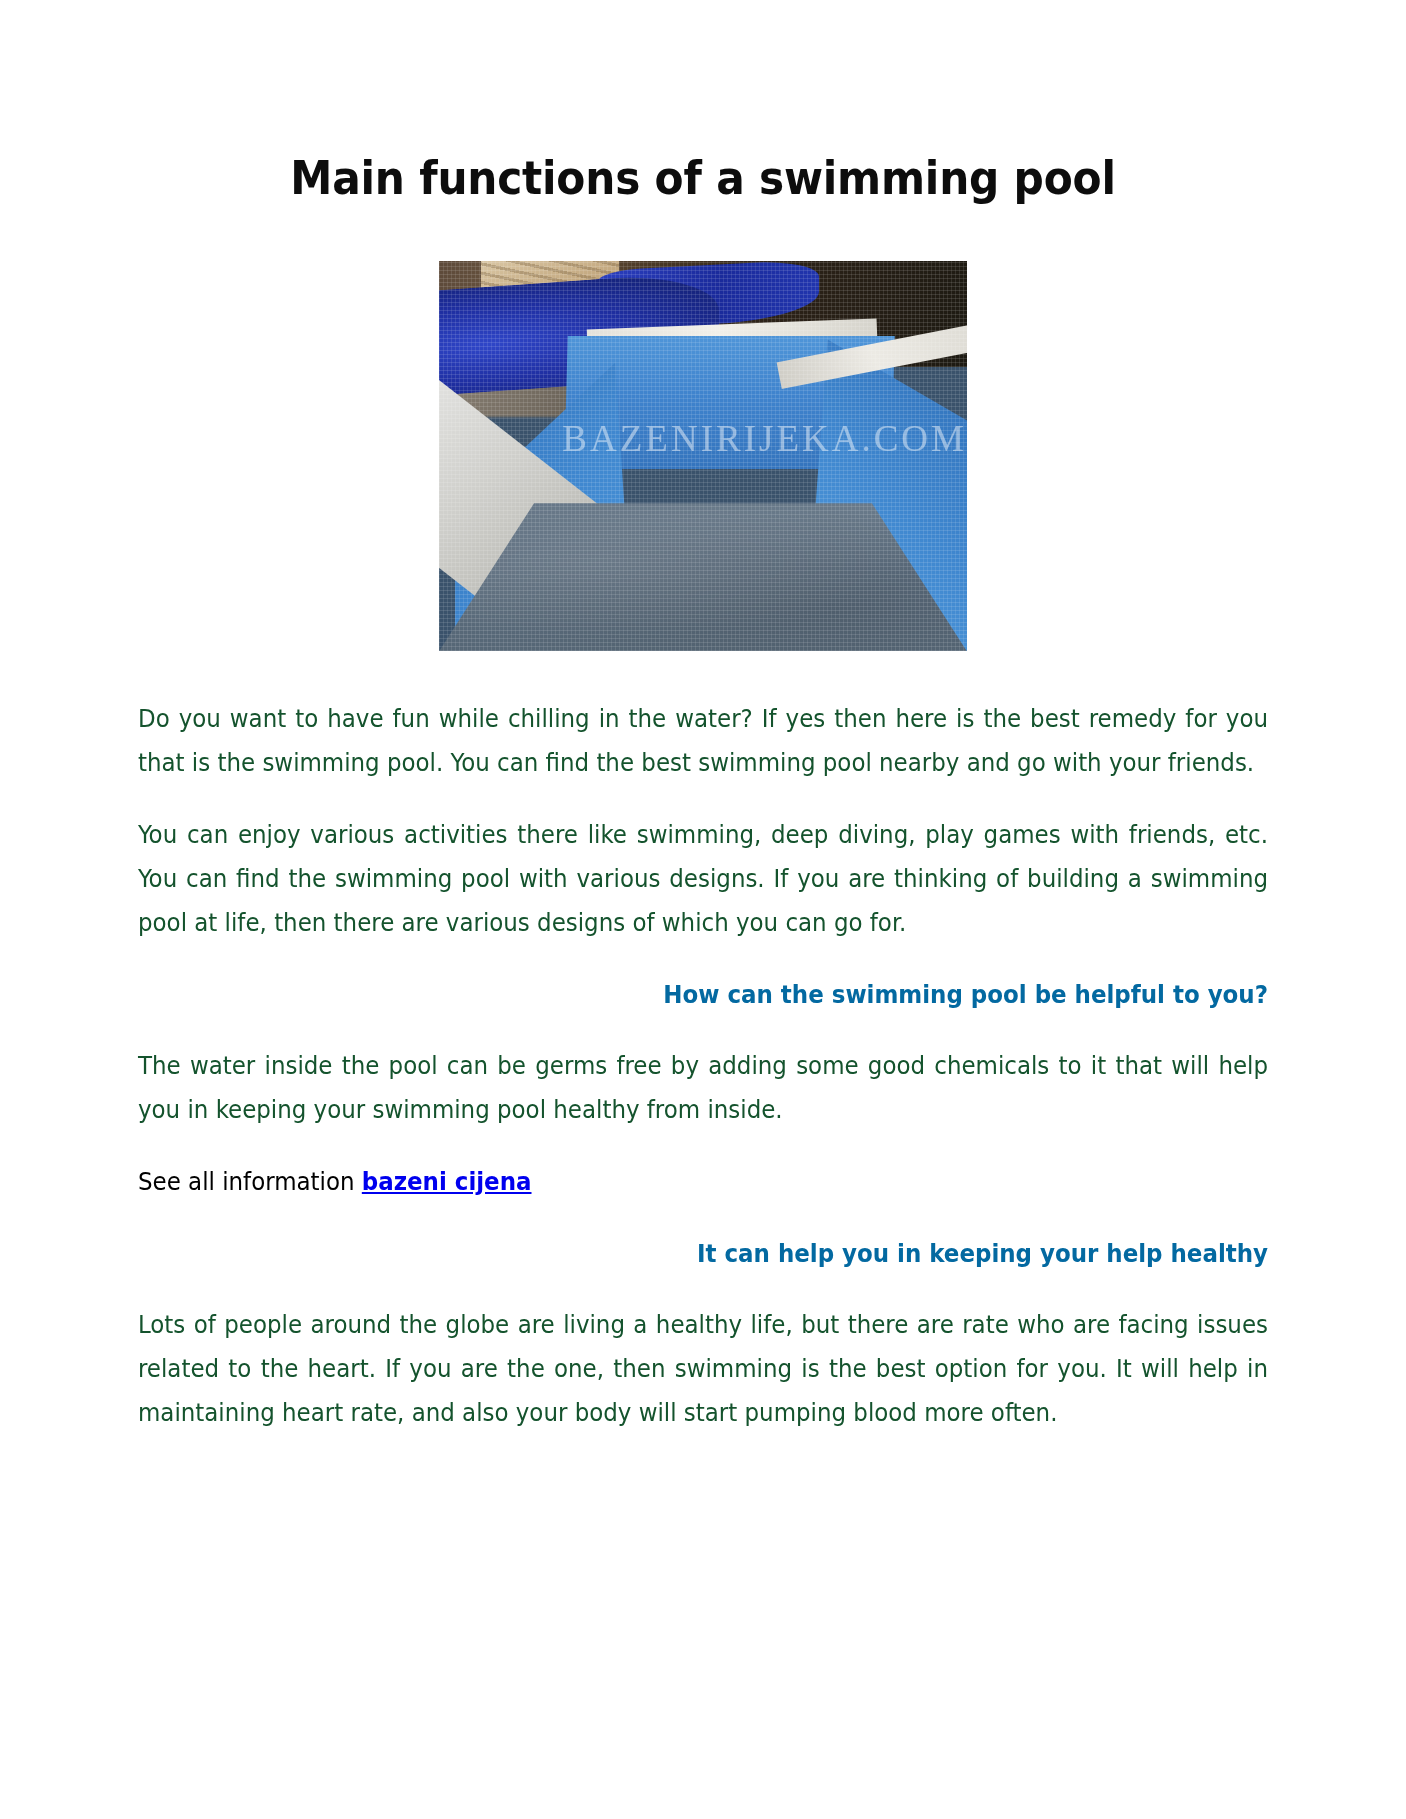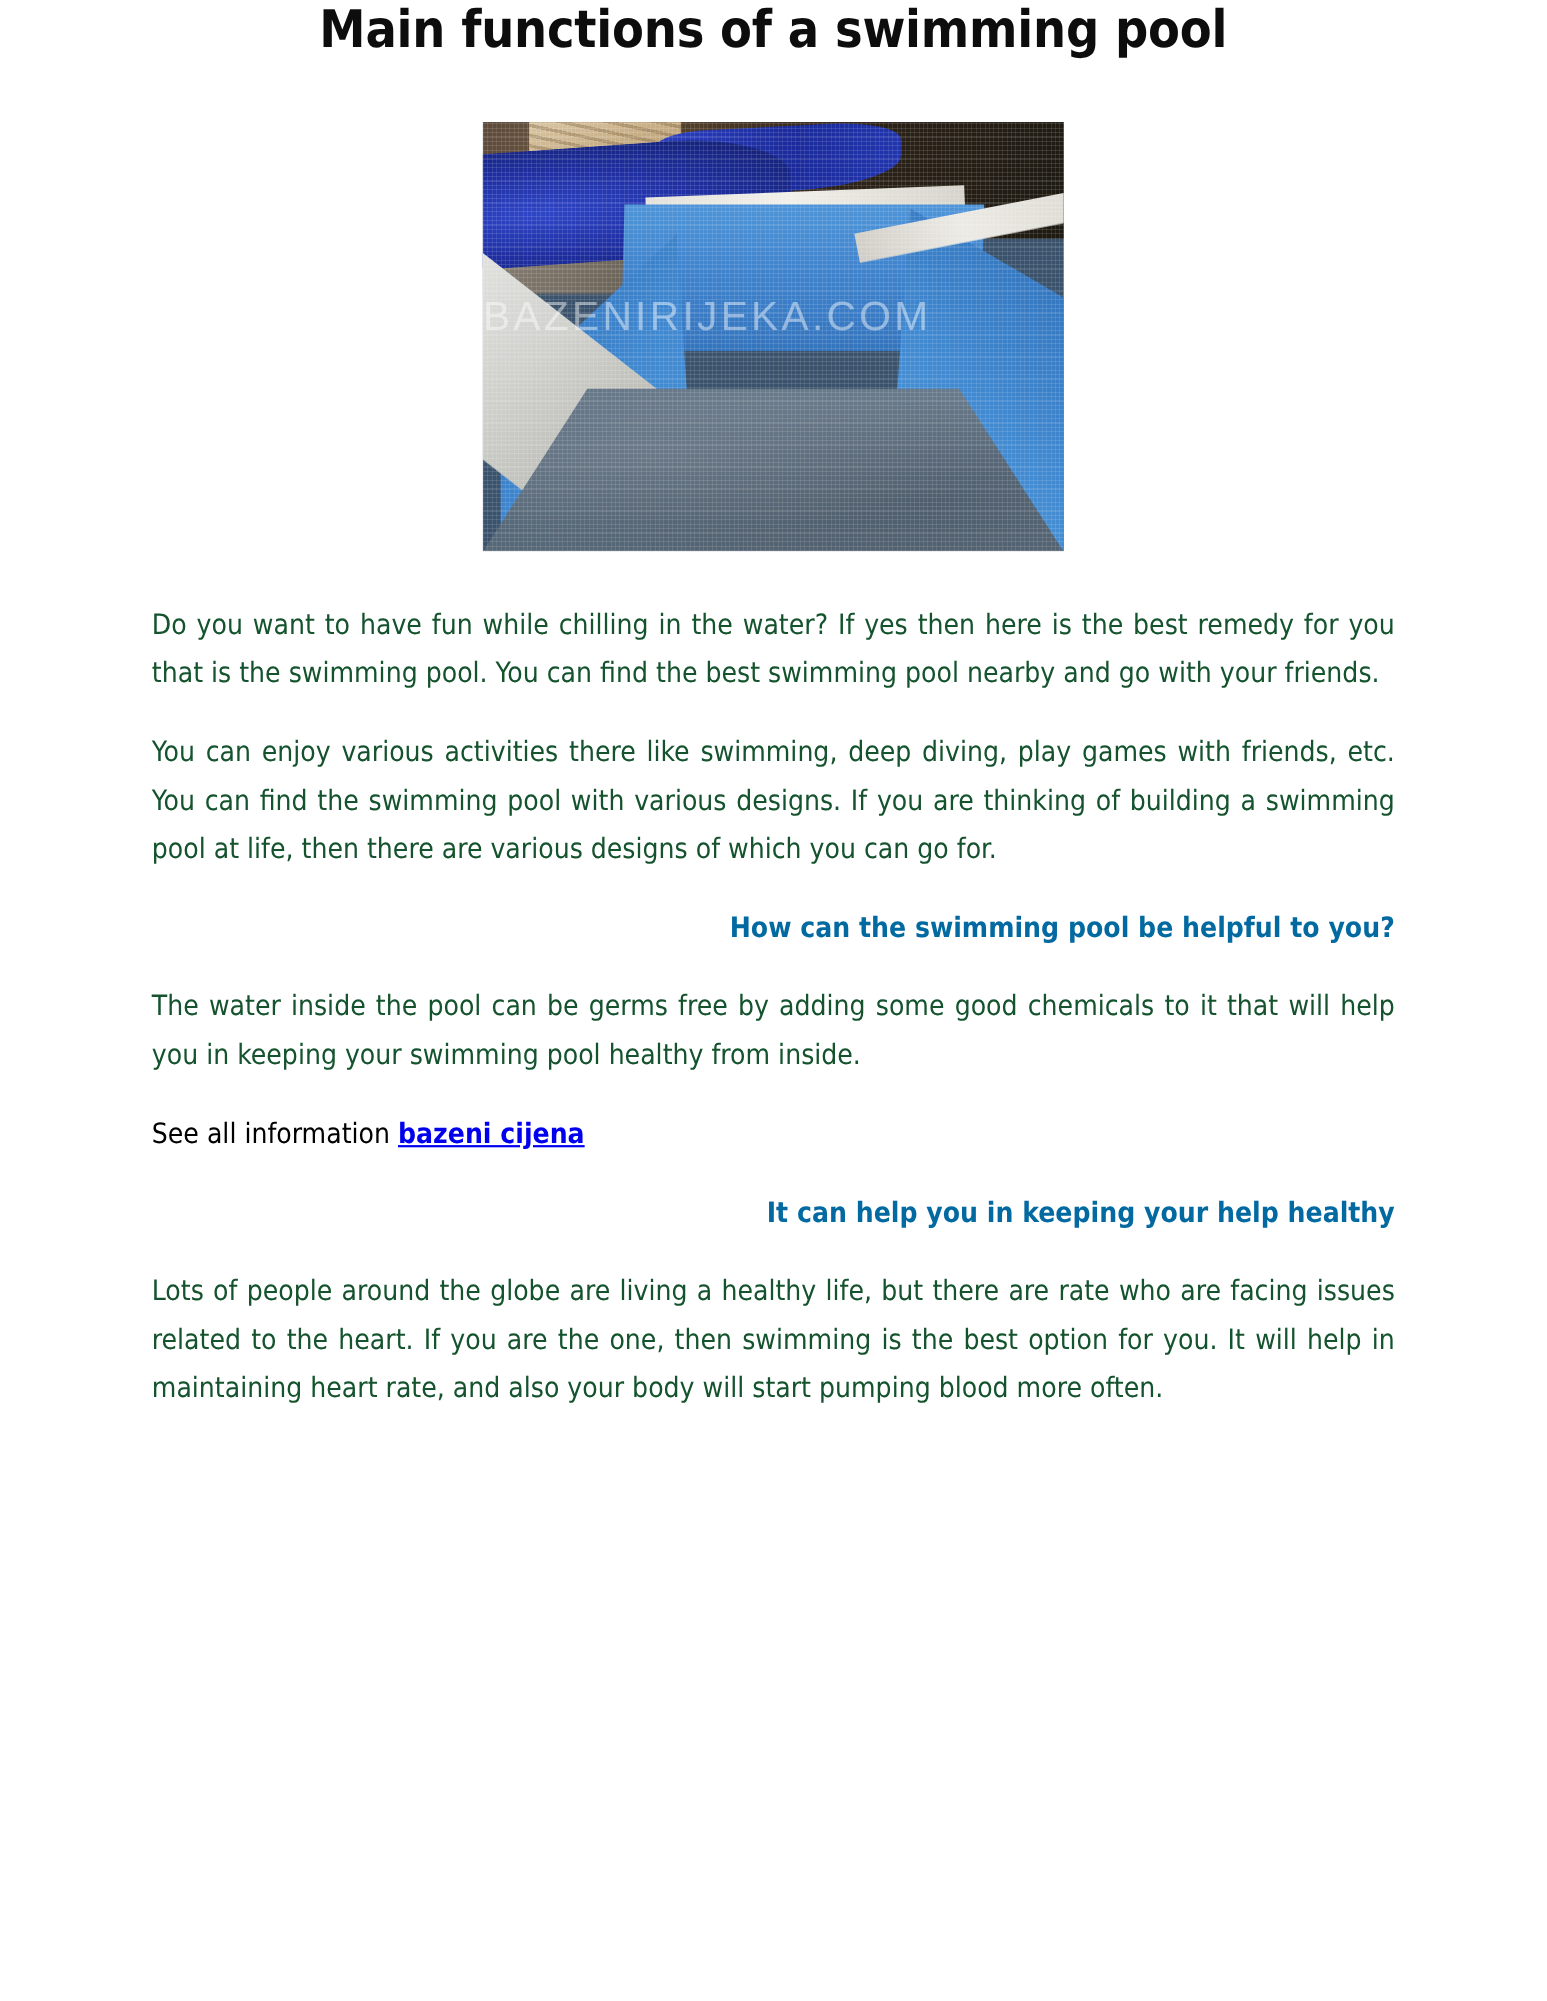--- a/index.html
+++ b/index.html
@@ -17,22 +17,23 @@
   }
   .page {
     width: 1406px;
     min-height: 1819px;
     background: #ffffff;
     box-sizing: border-box;
     padding: 0;
     position: relative;
   }
   .content {
-    margin: 0 auto;
+    margin: 16px auto;
     width: 1130px;
+    padding-top: 134px;
   }
   h1.doc-title {
     font-family: "DejaVu Sans Condensed", "Liberation Sans Narrow", "Liberation Sans", sans-serif;
     font-size: 47px;
     font-weight: 700;
     line-height: 1.18;
     letter-spacing: -0.2px;
     text-align: center;
     margin: 0 0 56px 0;
     color: #0d0d0d;
@@ -149,22 +150,22 @@
       repeating-linear-gradient(0deg, rgba(255,255,255,.22) 0 1px, rgba(255,255,255,0) 1px 4px),
       repeating-linear-gradient(90deg, rgba(255,255,255,.18) 0 1px, rgba(255,255,255,0) 1px 4px);
     pointer-events: none;
     mix-blend-mode: screen;
     opacity: .55;
   }
   .ph-watermark {
     position: absolute;
     left: 0; right: 0;
     top: 40%;
-    text-align: left;
-    font-family: Liberation Sans, sans-serif;
+    text-align: right;
+    font-family: Liberation Serif, serif;
     font-size: 37px;
     letter-spacing: 3px;
     color: rgba(255,255,255,.45);
     white-space: nowrap;
     pointer-events: none;
     user-select: none;
   }
   p.body-text {
     font-family: "DejaVu Sans Condensed", "Liberation Sans Narrow", "Liberation Sans", sans-serif;
     font-size: 25.5px;

